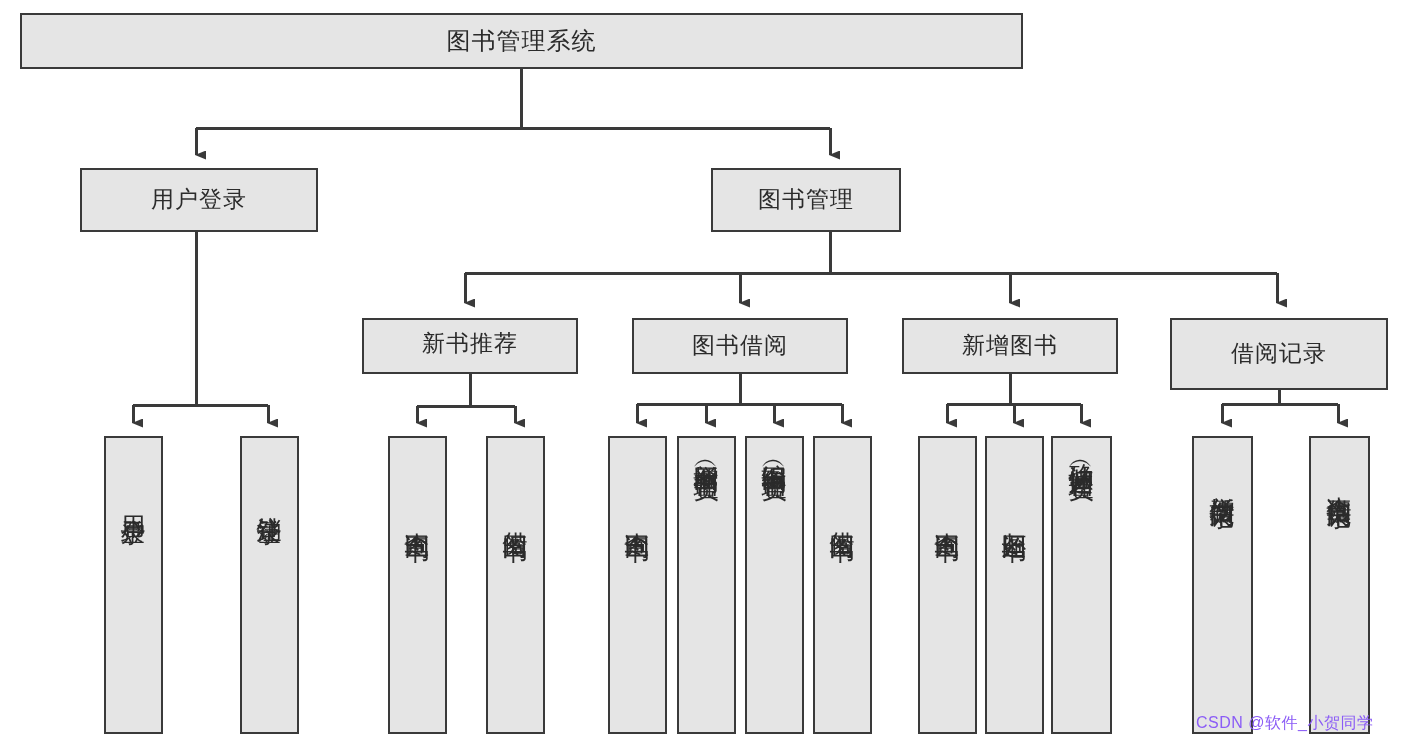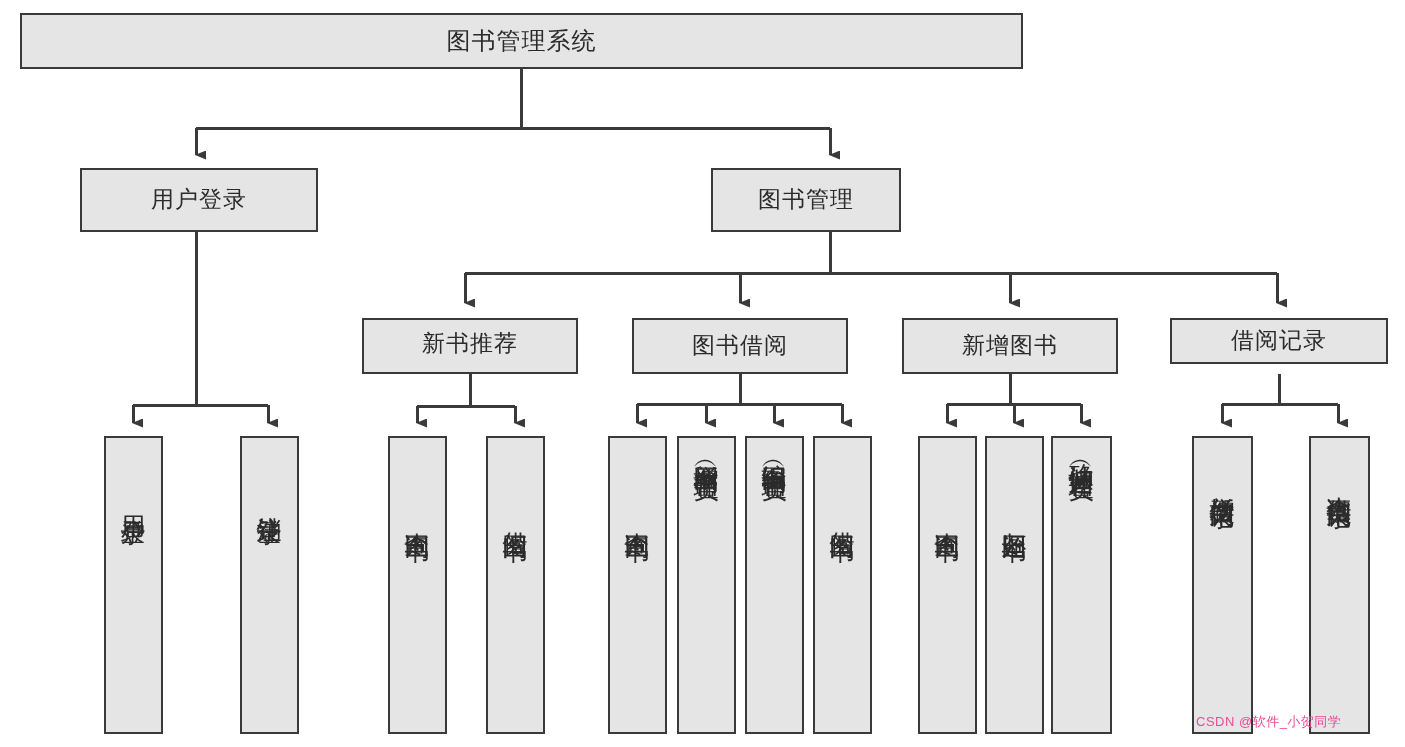--- a/index.html
+++ b/index.html
@@ -54,22 +54,22 @@
   }
   .node-vertical .node-label {
     writing-mode: vertical-rl;
     text-orientation: upright;
     font-size: 25px;
     letter-spacing: 2px;
   }
   .level-root .node-label { font-size: 24px; }
   .watermark {
     position: absolute;
-    color: #ec4899;
-    font-size: 13px;
+    color: #8b5cf6;
+    font-size: 16px;
     white-space: nowrap;
     letter-spacing: 0.5px;
     pointer-events: none;
   }
 </style>
 </head>
 <body>
 
 <div id="diagram-root">
 
@@ -136,21 +136,21 @@
 
   <div class="node-box node-horizontal" style="left:362px; top:318px; width:216px; height:56px;font-family:Liberation Mono, monospace;">
     <span class="node-label">新书推荐</span>
   </div>
   <div class="node-box node-horizontal" style="left:632px; top:318px; width:216px; height:56px;">
     <span class="node-label">图书借阅</span>
   </div>
   <div class="node-box node-horizontal" style="left:902px; top:318px; width:216px; height:56px;">
     <span class="node-label">新增图书</span>
   </div>
-  <div class="node-box node-horizontal" style="left:1170px; top:318px; width:218px; height:46px;">
+  <div class="node-box node-horizontal" style="left:1170px; top:318px; width:218px; height:72px;">
     <span class="node-label">借阅记录</span>
   </div>
 
   <div class="node-box node-vertical" style="left:104px; top:436px; width:59px; height:298px; padding-top:58px;">
     <span class="node-label">用户登录</span>
   </div>
   <div class="node-box node-vertical" style="left:240px; top:436px; width:59px; height:298px; padding-top:58px;">
     <span class="node-label">注销登录</span>
   </div>
 

